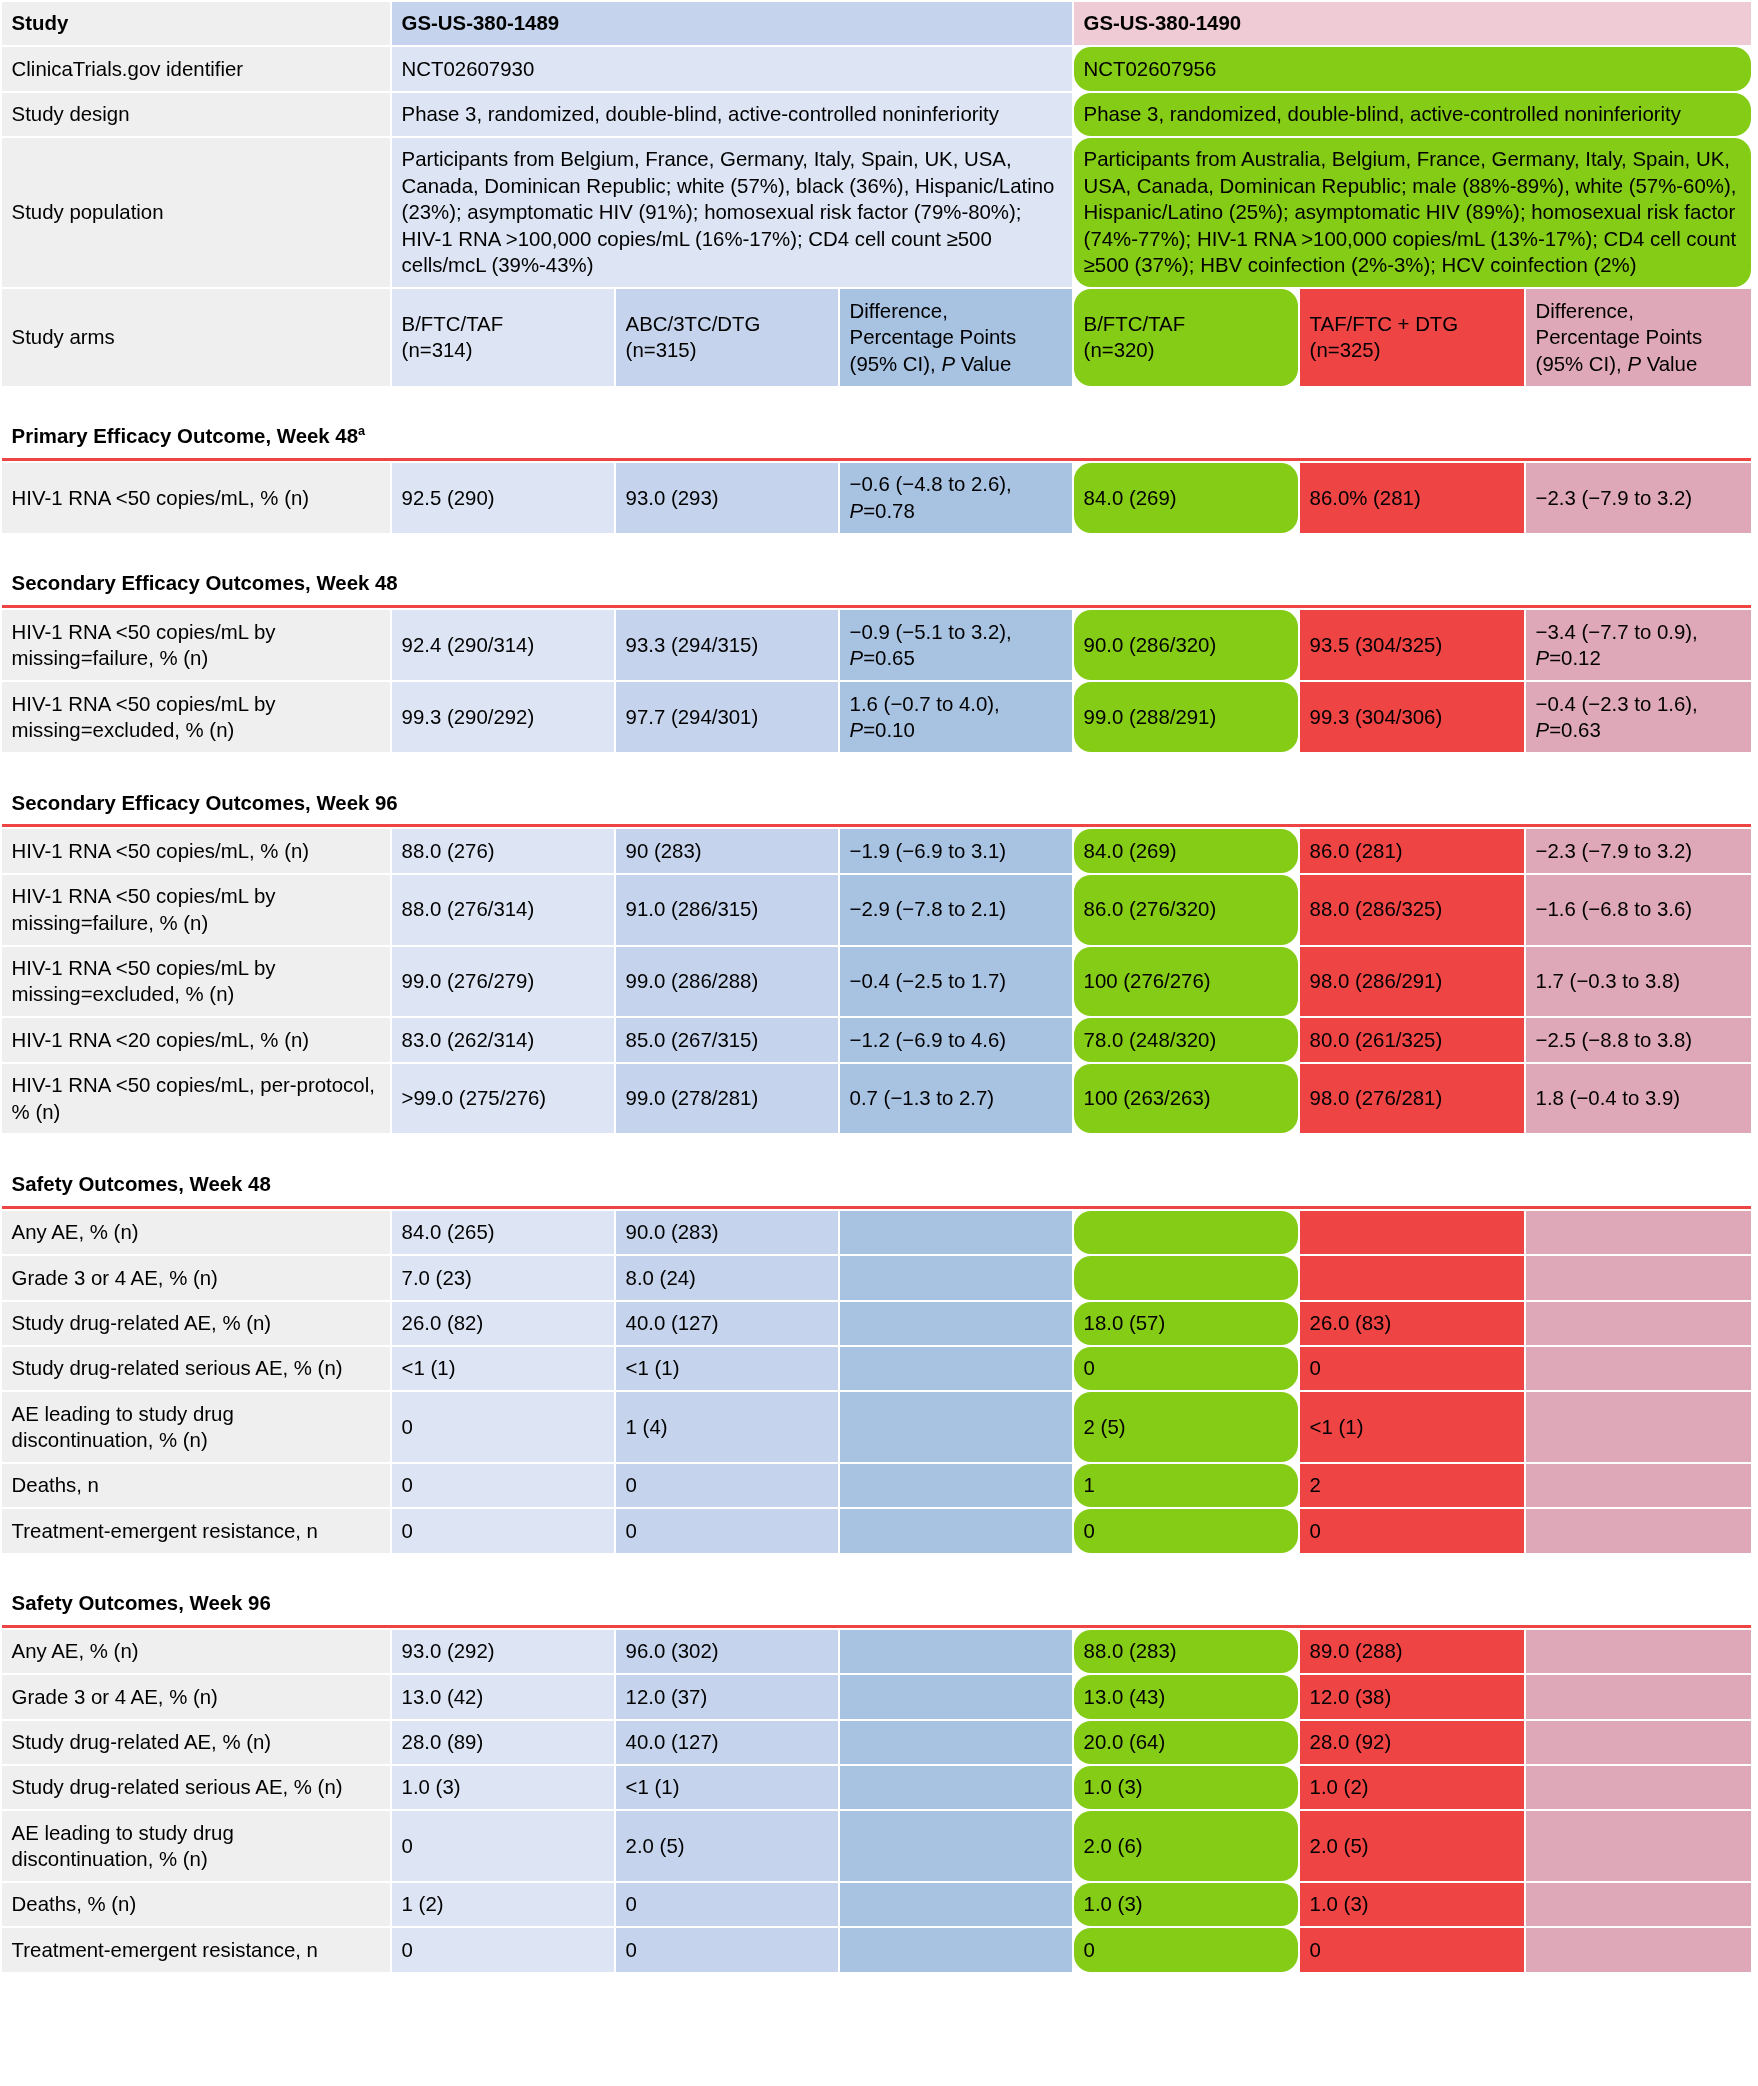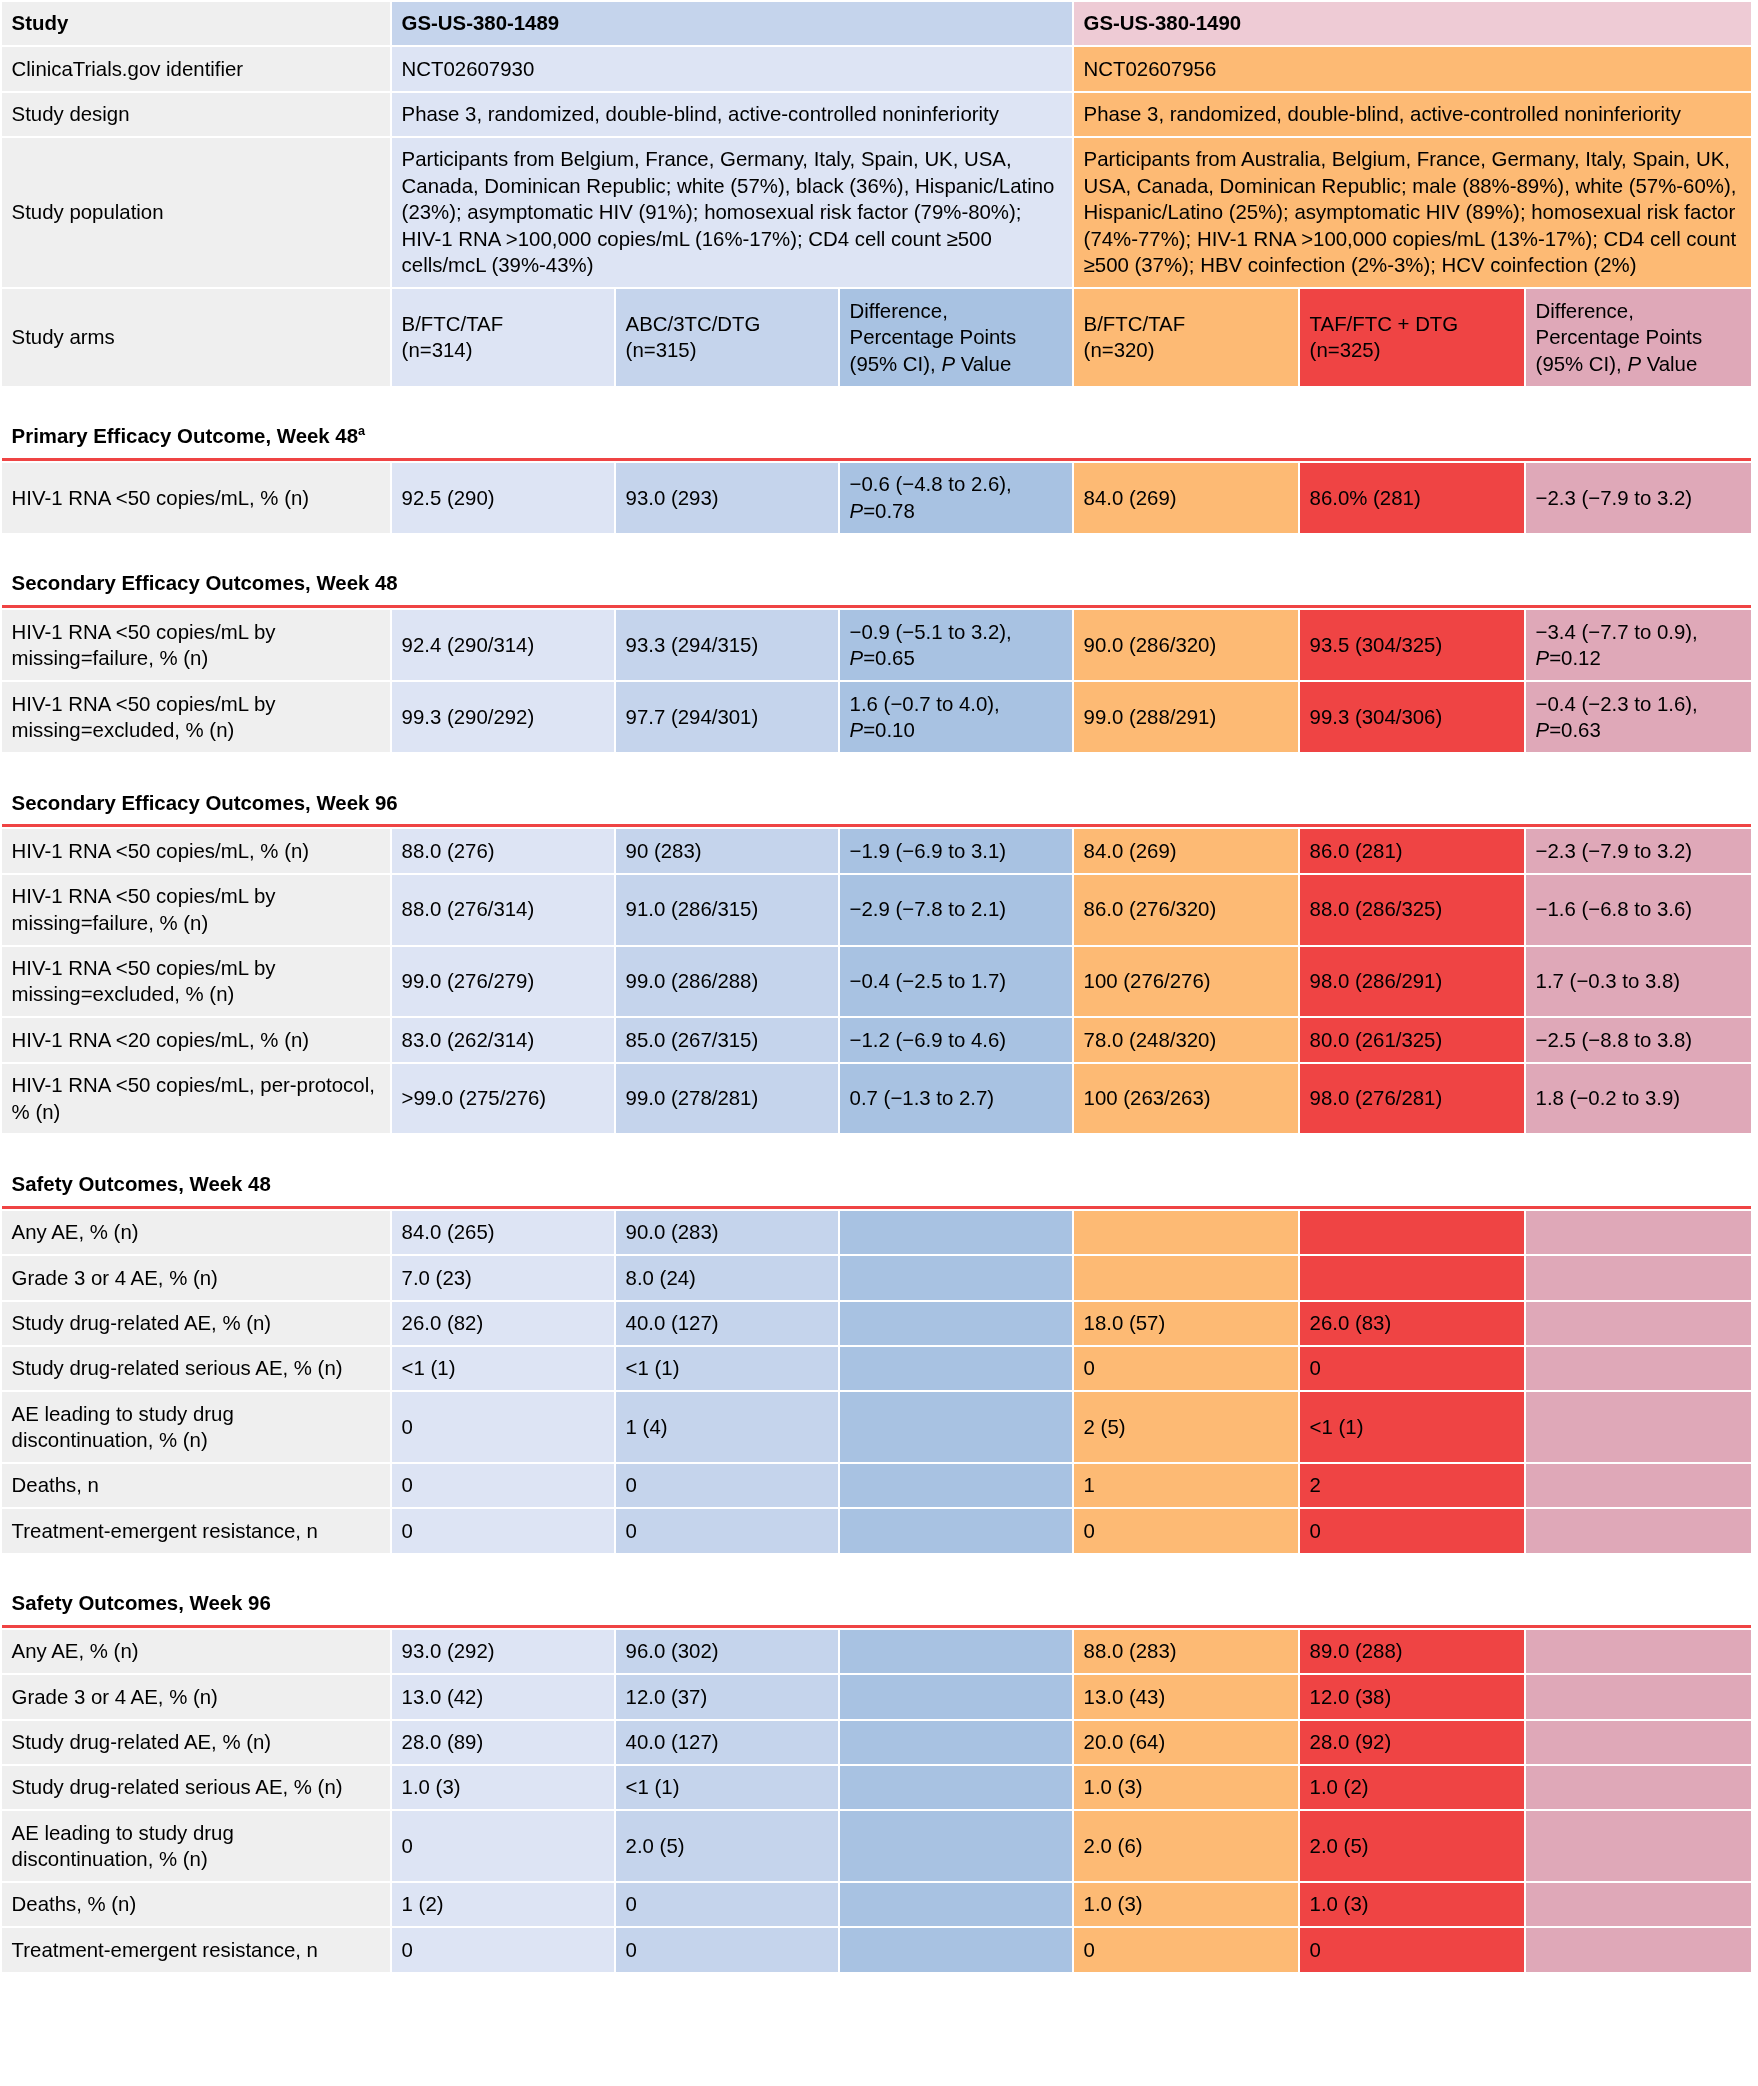--- a/index.html
+++ b/index.html
@@ -29,21 +29,21 @@
   col.c-c{width:232px;}
   col.c-d{width:224px;}
   col.c-e{width:224px;}
   col.c-f{width:225px;}
 
   
   .lbl       {background:#efefef;}
   .blue1     {background:#dde4f4;}
   .blue2     {background:#c5d4ec;margin-left:34px;}
   .blue3     {background:#a8c2e2;}
-  .pink1     {background:#fdba74;}
+  .pink1     {background:#84cc16;border-radius:17px;}
   .pink2     {background:#ef4444;}
   .pink3     {background:#dfa8b8;}
   .hdr-blue  {background:#c5d4ec;font-weight:bold;}
   .hdr-pink  {background:#eecbd5;font-weight:bold;}
   .hdr-lbl   {background:#efefef;font-weight:bold;}
 
   .sec-row td{
     background:#ffffff;
     border-bottom:3px solid #ef4444;
     padding:15.6px 1.2px 6px 1.2px;
@@ -235,21 +235,21 @@
       <tr>
         <td class="lbl">HIV-1 RNA &lt;50 copies/mL, per-protocol, % (n)</td>
         <td class="blue1">&gt;99.0 (275/276)</td>
         <td class="blue2">99.0 (278/281)</td>
         <td class="blue3">
           <div>0.7 (−1.3 to 2.7)</div>
         </td>
         <td class="pink1">100 (263/263)</td>
         <td class="pink2">98.0 (276/281)</td>
         <td class="pink3">
-          <div>1.8 (−0.2 to 3.9)</div>
+          <div>1.8 (−0.4 to 3.9)</div>
         </td>
       </tr>
       <tr class="spacer">
         <td class="" colspan="7"></td>
       </tr>
       <tr class="sec-row">
         <td class="" colspan="7">Safety Outcomes, Week 48</td>
       </tr>
       <tr class="pad-top">
         <td class="lbl">Any AE, % (n)</td>

